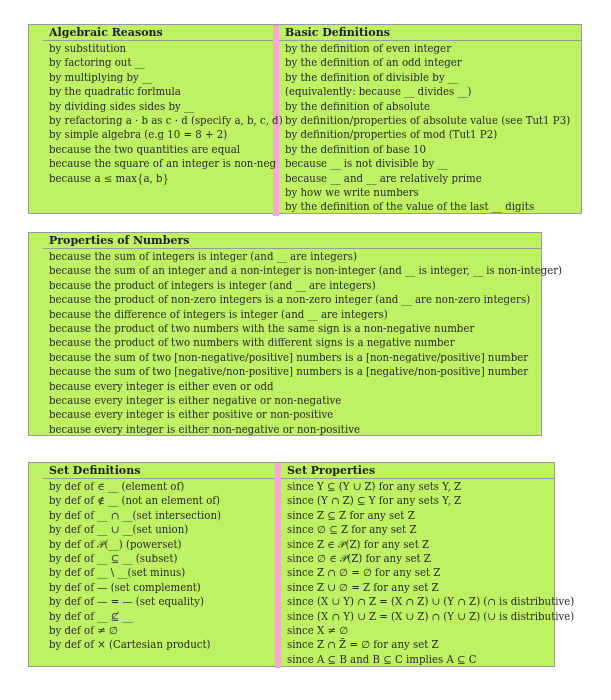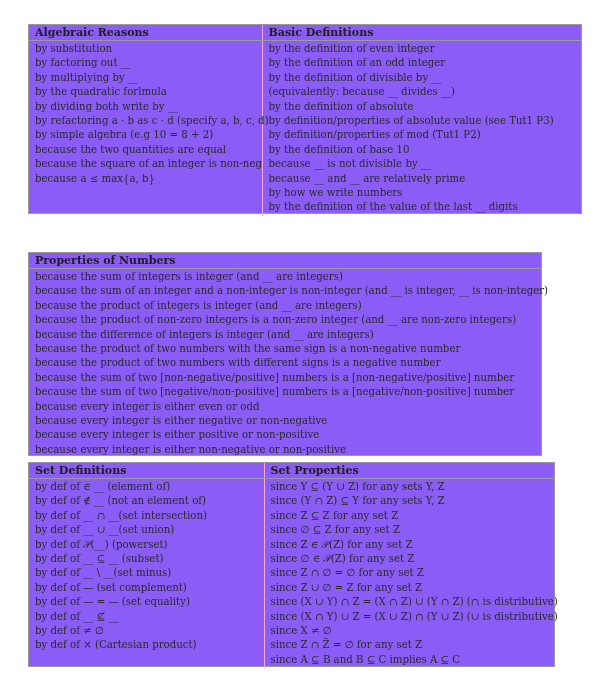--- a/index.html
+++ b/index.html
@@ -1,24 +1,24 @@
 <!DOCTYPE html>
 <html><head>
 <meta charset="utf-8">
 <style>
   html, body { margin: 0; padding: 0; background: #ffffff; }
   body { width: 611px; height: 700px; position: relative; overflow: hidden;
          font-family: "DejaVu Serif", "Liberation Serif", serif; color: #2a2a2a; }
-  .tbl { position: absolute; border: 1px solid #9a9a9a; box-sizing: border-box; background: #8b5cf6; }
+  .tbl { position: absolute; border: 1px solid #9a9a9a; box-sizing: border-box; background: #bef264; padding-left: 14px; }
   .tbl table { border-collapse: collapse; width: 100%; table-layout: fixed; }
   .tbl th { text-align: left; font-weight: bold; font-size: 11px; line-height: 14px;
             padding: 1px 6px 0 6px; border-bottom: 1px solid #9a9a9a; color: #1e1e1e; }
   .tbl td { font-size: 10.2px; line-height: 14.4px; padding: 0 6px; white-space: nowrap;
             overflow: visible; vertical-align: top; margin-top: 12px; }
-  .tbl .split { border-left: 1px solid #f9a8d4; }
+  .tbl .split { border-left: 6px solid #f9a8d4; }
   .col-block div { height: 14.4px; line-height: 14.4px; white-space: nowrap; font-size: 10.2px; }
 </style>
 </head>
 <body>
 
 <div class="tbl" style="left:28px; top:24px; width:554px; height:190px;">
   <table>
     <colgroup>
         <col style="width:233px">
         <col>
@@ -28,21 +28,21 @@
       <th>Algebraic Reasons</th>
       <th class="split">Basic Definitions</th>
     </tr>
     <tr>
       <td style="padding-top:1px;">
         <div class="col-block">
           <div>by substitution</div>
           <div>by factoring out __</div>
           <div>by multiplying by __</div>
           <div>by the quadratic forlmula</div>
-          <div>by dividing both write by __</div>
+          <div>by dividing sides sides by __</div>
           <div>by refactoring a · b as c · d (specify a, b, c, d)</div>
           <div>by simple algebra (e.g 10 = 8 + 2)</div>
           <div>because the two quantities are equal</div>
           <div>because the square of an integer is non-neg</div>
           <div>because a ≤ max{a, b}</div>
         </div>
       </td>
       <td class="split" style="padding-top:1px; height:174px;">
         <div class="col-block">
           <div>by the definition of even integer</div>
@@ -57,21 +57,21 @@
           <div>because __ and __ are relatively prime</div>
           <div>by how we write numbers</div>
           <div>by the definition of the value of the last __ digits</div>
         </div>
       </td>
     </tr>
   </tbody>
     </table>
 </div>
 
-<div class="tbl" style="left:28px; top:252px; width:514px; height:204px;">
+<div class="tbl" style="left:28px; top:232px; width:514px; height:204px;">
   <table>
     <tbody>
         <tr>
       <th>Properties of Numbers</th>
     </tr>
     <tr>
       <td style="padding-top:1px;">
         <div class="col-block">
           <div>because the sum of integers is integer (and __ are integers)</div>
           <div>because the sum of an integer and a non-integer is non-integer (and __ is integer, __ is non-integer)</div>

